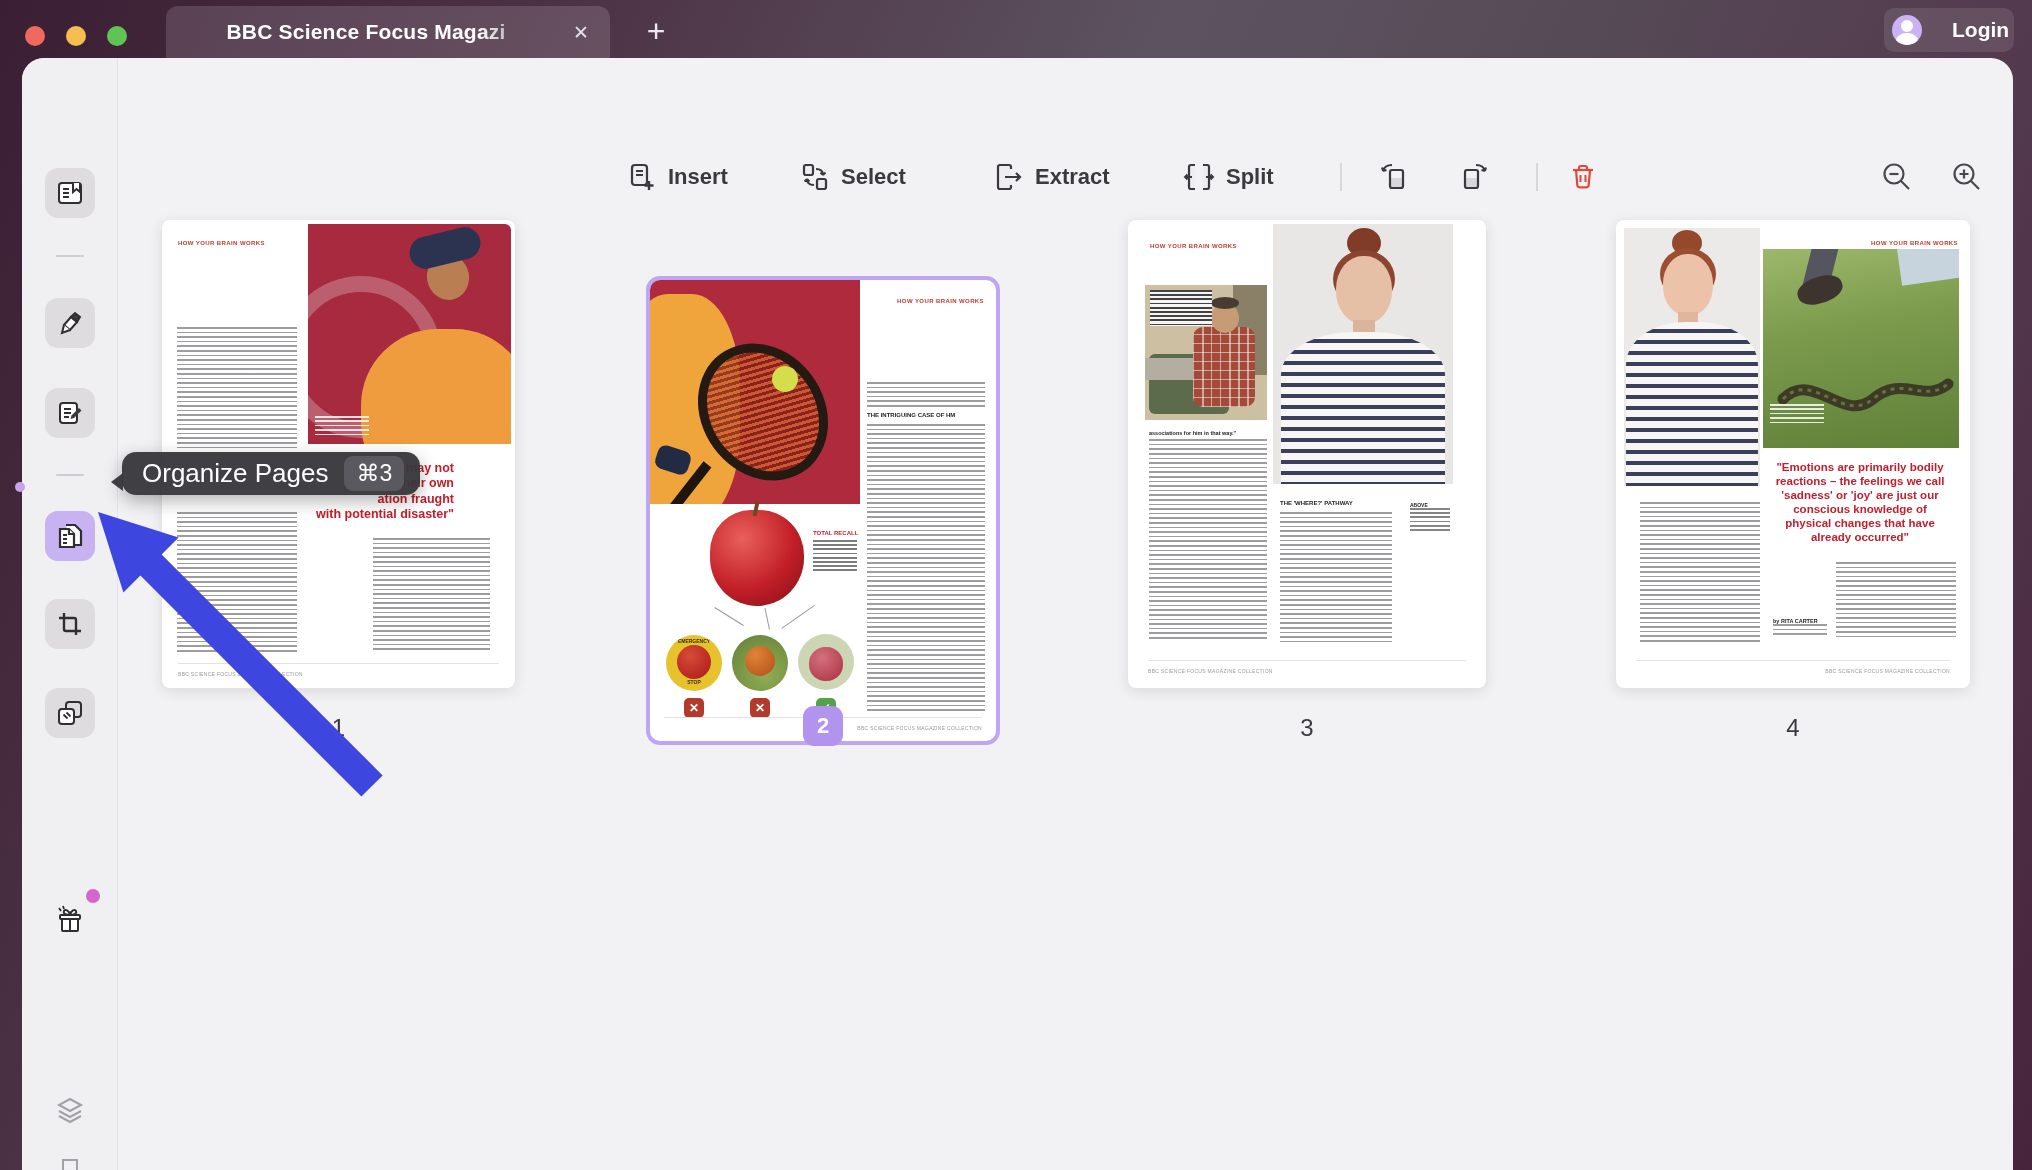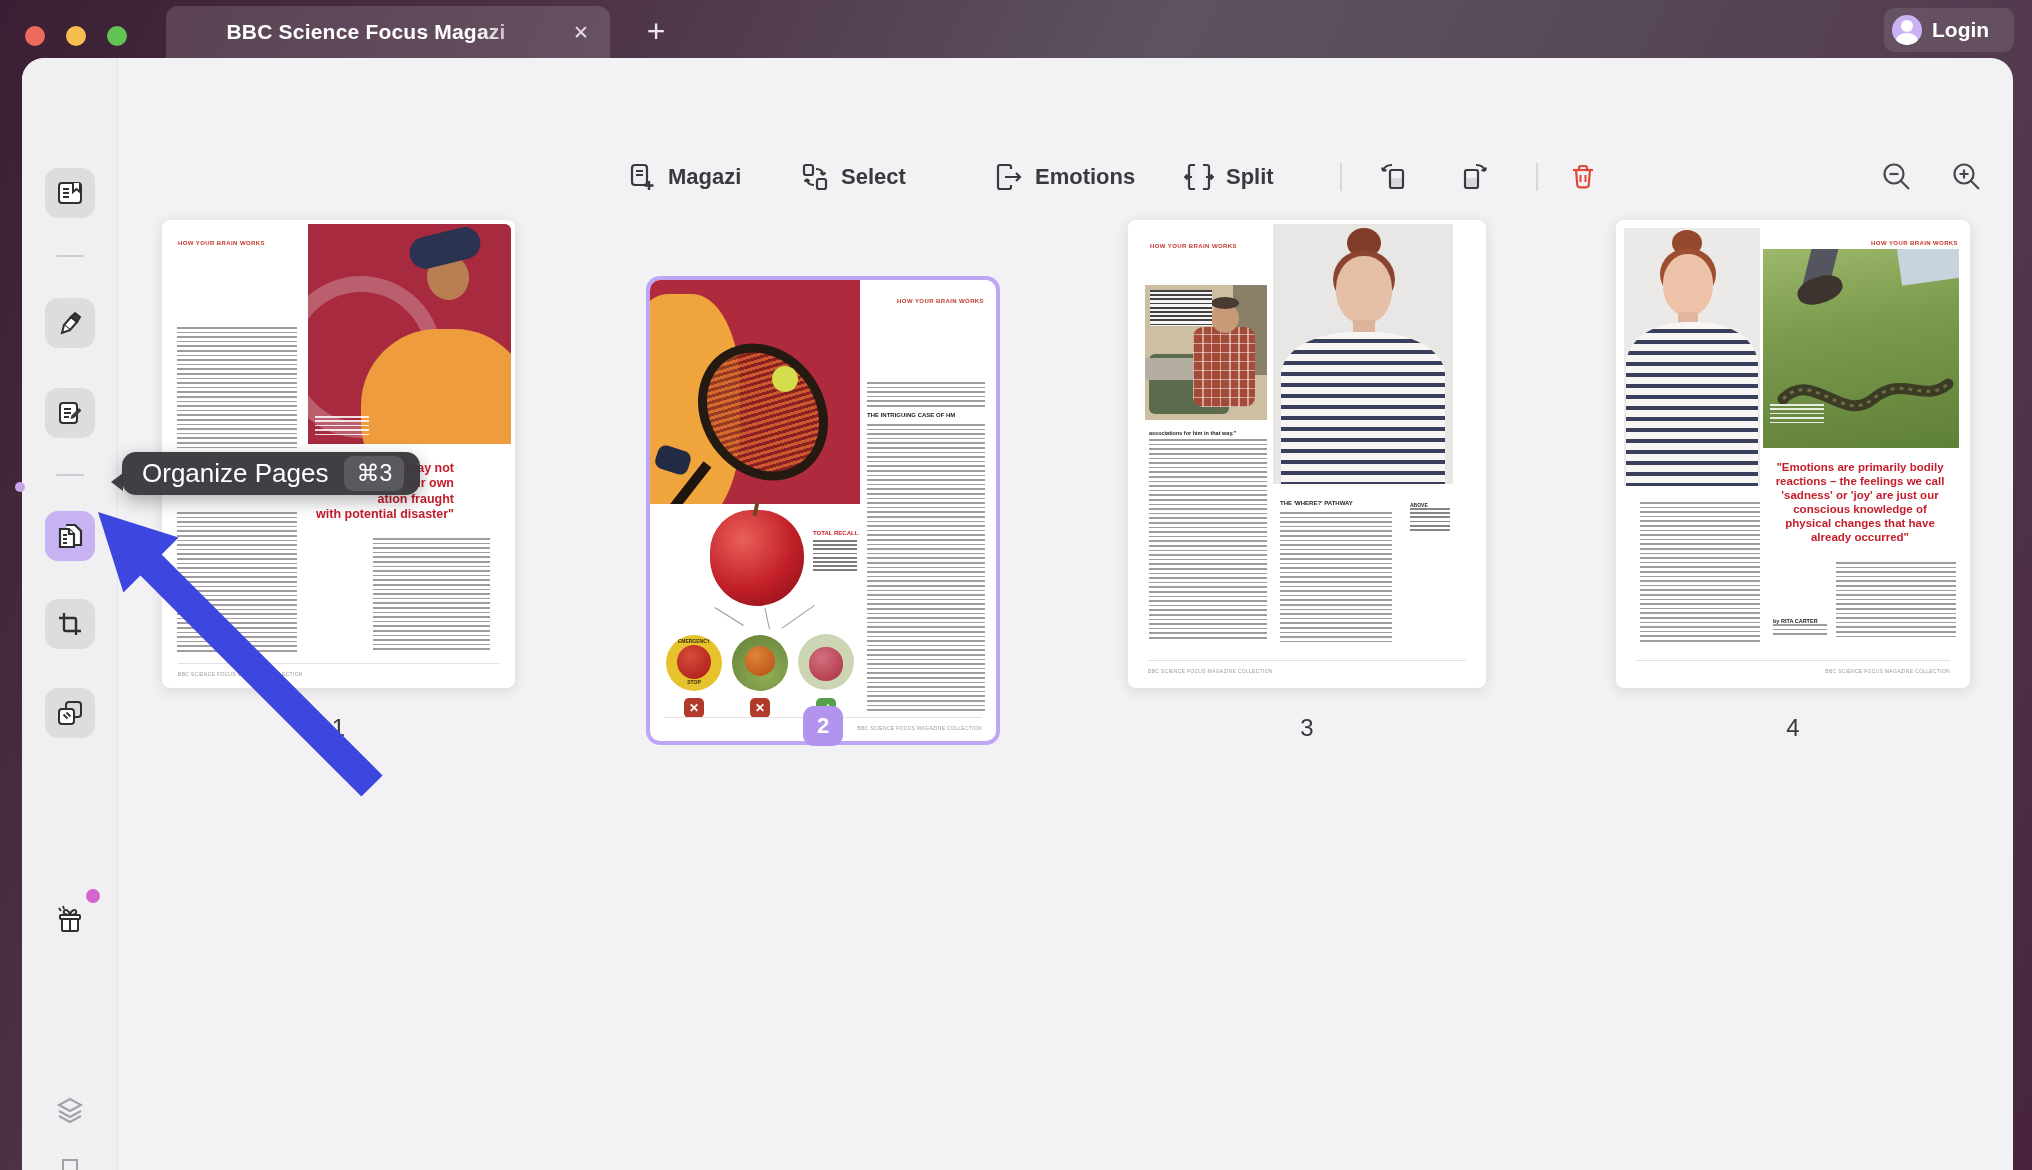--- a/index.html
+++ b/index.html
@@ -17,21 +17,21 @@
     mask-image:linear-gradient(90deg,#000 78%,transparent 96%);}
   #tab .close{width:30px;height:30px;margin-right:14px;color:#e3dfe5;font-size:19px;
     display:flex;align-items:center;justify-content:center;border-radius:6px;}
   #newtab{left:638px;top:13px;width:36px;height:36px;color:#ece8ee;font-size:32px;
     font-weight:300;display:flex;align-items:center;justify-content:center;}
   #login{left:1884px;top:8px;width:130px;height:44px;border-radius:10px;
     background:rgba(255,255,255,.10);display:flex;align-items:center;gap:10px;padding-left:8px;box-sizing:border-box;}
   #login .av{width:30px;height:30px;border-radius:50%;background:#cbb2f5;position:relative;overflow:hidden;}
   #login .av::before{content:"";position:absolute;left:9px;top:5px;width:12px;height:12px;border-radius:50%;background:#fff;}
   #login .av::after{content:"";position:absolute;left:4px;top:18px;width:22px;height:16px;border-radius:50%;background:#fff;}
-  #login .txt{color:#fff;font-size:21px;font-weight:700;}
+  #login .txt{color:#fff;font-size:21px;font-weight:700;margin-left:20px;}
   
   #content{left:22px;top:58px;width:1991px;height:1112px;background:#f2f1f3;border-radius:22px 22px 0 0;}
   #sidebar{left:0;top:0;width:95px;height:1112px;background:#f0eff1;border-right:1px solid #e6e4e8;border-radius:22px 0 0 0;}
   .sbtn{left:23px;width:50px;height:50px;border-radius:13px;background:#dedcdf;
     display:flex;align-items:center;justify-content:center;}
   .sbtn.active{background:#c7b3f1;}
   .sbtn.bare{background:transparent;}
   .sdiv{left:34px;width:28px;height:2px;background:#cfcdd1;border-radius:1px;}
   .sdot{border-radius:50%;}
   
@@ -174,21 +174,21 @@
 
 
     <div class="abs tbtn" style="left:604px">
       <span>
         <svg width="32" height="32" viewBox="0 0 32 32" fill="none" stroke="#3a393d" stroke-width="2.2">
           <rect x="6" y="4" width="15" height="20" rx="3" fill="#efedf1"></rect>
           <path d="M10 10h7M10 14h7" stroke-width="1.9"></path>
           <path d="M23 20v9M18.5 24.5h9" stroke-width="2.4"></path>
           </svg>
         </span>
-      <span class="lbl">Magazi</span>
+      <span class="lbl">Insert</span>
     </div>
 
     <div class="abs tbtn" style="left:777px">
       <span>
         <svg width="32" height="32" viewBox="0 0 32 32" fill="none" stroke="#3a393d" stroke-width="2.2">
           <rect x="5" y="4" width="9" height="10" rx="2" fill="#efedf1"></rect>
           <rect x="18" y="18" width="9" height="10" rx="2" fill="#efedf1"></rect>
           <path d="M17 8c5 0 7 2 7 6M24 14l-2.5-2.5M24 14l2.5-2.5" stroke-width="2"></path>
           <path d="M15 24c-5 0-7-2-7-6M8 18l-2.5 2.5M8 18l2.5 2.5" stroke-width="2"></path>
           </svg>
@@ -196,21 +196,21 @@
       <span class="lbl">Select</span>
     </div>
 
     <div class="abs tbtn" style="left:971px">
       <span>
         <svg width="32" height="32" viewBox="0 0 32 32" fill="none" stroke="#3a393d" stroke-width="2.2">
           <path d="M18 8V6a2 2 0 0 0-2-2H7a2 2 0 0 0-2 2v20a2 2 0 0 0 2 2h9a2 2 0 0 0 2-2v-2" fill="#efedf1"></path>
           <path d="M12 16h15M23 12l4 4-4 4" stroke-width="2.2"></path>
           </svg>
         </span>
-      <span class="lbl">Emotions</span>
+      <span class="lbl">Extract</span>
     </div>
 
     <div class="abs tbtn" style="left:1160px">
       <span>
         <svg width="34" height="32" viewBox="0 0 34 32" fill="none" stroke="#3a393d" stroke-width="2.2">
           <path d="M13 4H9a2 2 0 0 0-2 2v20a2 2 0 0 0 2 2h4" fill="#efedf1"></path>
           <path d="M21 4h4a2 2 0 0 1 2 2v20a2 2 0 0 1-2 2h-4" fill="#efedf1"></path>
           <path d="M10 16H3M5.5 13.5 3 16l2.5 2.5M24 16h7M28.5 13.5 31 16l-2.5 2.5" stroke-width="1.9"></path>
           </svg>
         </span>

